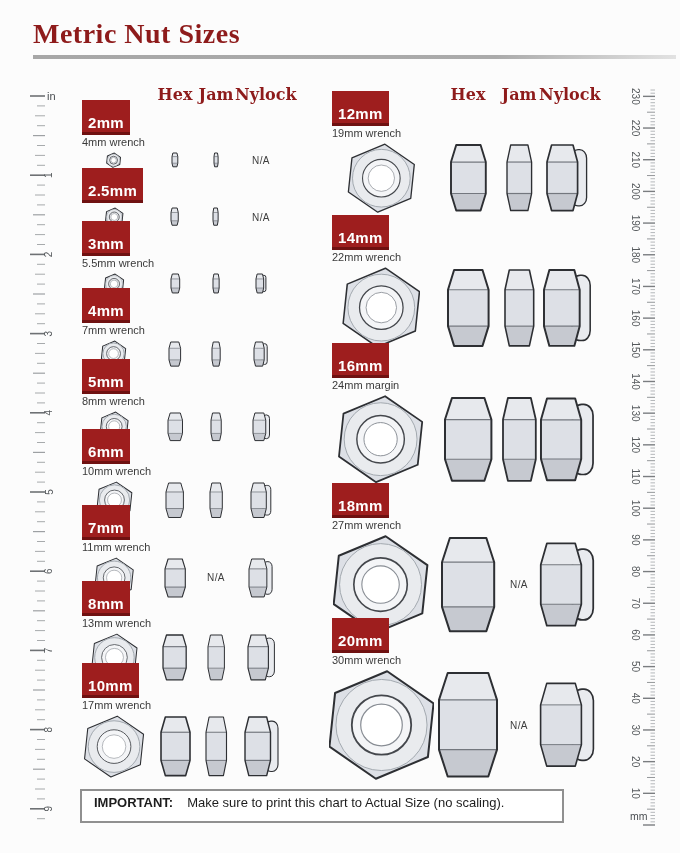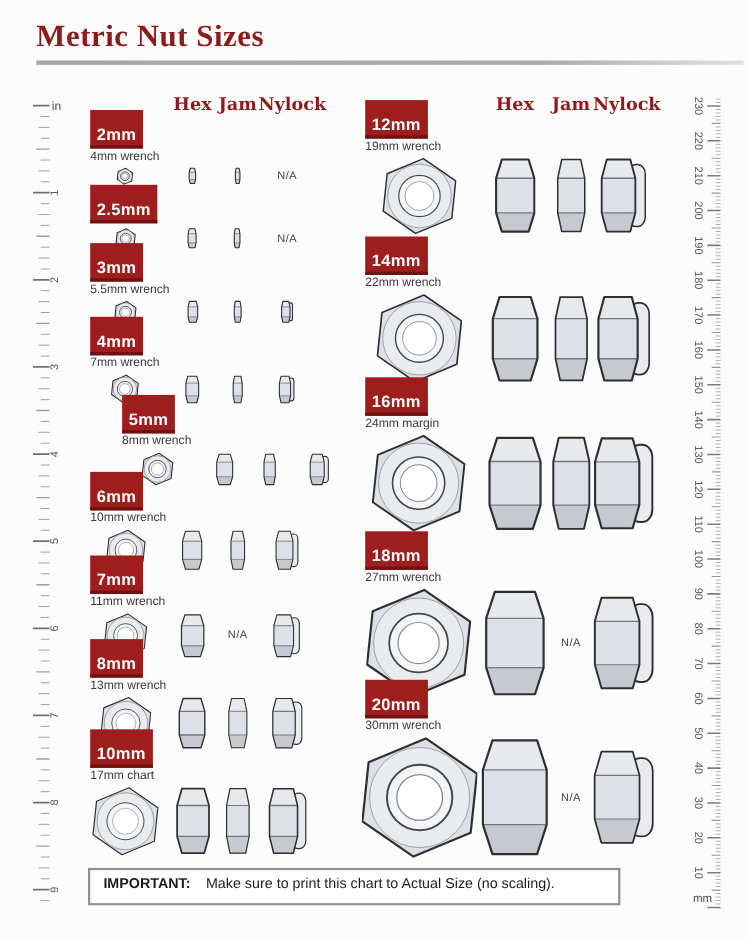--- a/index.html
+++ b/index.html
@@ -227,21 +227,21 @@
                 <polygon points="1.5299999999999998,0 8.67,0 10.2,6.279000000000001 0,6.279000000000001" fill="#e7e9ed"></polygon>
                 <rect x="0" y="6.279000000000001" width="10.2" height="11.592000000000002" fill="#dde0e6"></rect>
                 <polygon points="0,17.871000000000002 10.2,17.871000000000002 8.67,24.150000000000002 1.5299999999999998,24.150000000000002" fill="#c6c9d0"></polygon>
                 <line x1="0" y1="6.279000000000001" x2="10.2" y2="6.279000000000001" stroke="#73777e" stroke-width="0.7"></line>
                 <line x1="0" y1="17.871000000000002" x2="10.2" y2="17.871000000000002" stroke="#73777e" stroke-width="0.7"></line>
                 <polygon points="1.5299999999999998,0 8.67,0 10.2,6.279000000000001 10.2,17.871000000000002 8.67,24.150000000000002 1.5299999999999998,24.150000000000002 0,17.871000000000002 0,6.279000000000001" fill="none" stroke="#2d2f33" stroke-width="1" stroke-linejoin="round"></polygon>
               </g>
             </svg>
           </div>
         </div></div>
-      <div class="row" style="left: 75px; top: 359px; width: 214px; margin-left: 29px;"><div class="badge">5mm</div><div class="wrench">8mm wrench</div><div class="icons">
+      <div class="row" style="left: 75px; top: 359px; width: 214px;"><div class="badge">5mm</div><div class="wrench">8mm wrench</div><div class="icons">
           <div class="cell" style="width: 78px;">
             <svg width="32.4" height="34.8" viewBox="0 0 32.4 34.8">
               <g transform="translate(3,3)">
                 <polygon points="13.2,0 26.4,7.2 26.4,21.6 13.2,28.8 0,21.6 0,7.2" fill="#dde0e6" stroke="#2d2f33" stroke-width="1" stroke-linejoin="round" transform="rotate(6 13.2 14.4)"></polygon>
                 <circle cx="13.2" cy="14.4" r="12.144" fill="#e9ebee" stroke="#9ba1a8" stroke-width="0.9"></circle>
                 <circle cx="13.2" cy="14.4" r="7.919999999999999" fill="#f4f5f7" stroke="#44474c" stroke-width="0.8"></circle>
                 <circle cx="13.2" cy="14.4" r="5.544" fill="#ffffff" stroke="#888d94" stroke-width="0.6"></circle>
               </g>
             </svg>
           </div>
@@ -414,21 +414,21 @@
                 <polygon points="3.0599999999999996,0 17.34,0 20.4,11.661000000000001 0,11.661000000000001" fill="#e7e9ed"></polygon>
                 <rect x="0" y="11.661000000000001" width="20.4" height="21.528" fill="#dde0e6"></rect>
                 <polygon points="0,33.189 20.4,33.189 17.34,44.85 3.0599999999999996,44.85" fill="#c6c9d0"></polygon>
                 <line x1="0" y1="11.661000000000001" x2="20.4" y2="11.661000000000001" stroke="#73777e" stroke-width="1.02"></line>
                 <line x1="0" y1="33.189" x2="20.4" y2="33.189" stroke="#73777e" stroke-width="1.02"></line>
                 <polygon points="3.0599999999999996,0 17.34,0 20.4,11.661000000000001 20.4,33.189 17.34,44.85 3.0599999999999996,44.85 0,33.189 0,11.661000000000001" fill="none" stroke="#2d2f33" stroke-width="1.1219999999999999" stroke-linejoin="round"></polygon>
               </g>
             </svg>
           </div>
         </div></div>
-      <div class="row" style="left: 75px; top: 663px; width: 214px;"><div class="badge">10mm</div><div class="wrench">17mm chart</div><div class="icons">
+      <div class="row" style="left: 75px; top: 663px; width: 214px;"><div class="badge">10mm</div><div class="wrench">17mm wrench</div><div class="icons">
           <div class="cell" style="width: 78px;">
             <svg width="62.099999999999994" height="67.2" viewBox="0 0 62.099999999999994 67.2">
               <g transform="translate(3,3)">
                 <polygon points="28.049999999999997,0 56.099999999999994,15.3 56.099999999999994,45.900000000000006 28.049999999999997,61.2 0,45.900000000000006 0,15.3" fill="#dde0e6" stroke="#2d2f33" stroke-width="1.1" stroke-linejoin="round" transform="rotate(6 28.049999999999997 30.6)"></polygon>
                 <circle cx="28.049999999999997" cy="30.6" r="25.805999999999997" fill="#e9ebee" stroke="#9ba1a8" stroke-width="0.9"></circle>
                 <circle cx="28.049999999999997" cy="30.6" r="16.83" fill="#f4f5f7" stroke="#44474c" stroke-width="0.8999999999999999"></circle>
                 <circle cx="28.049999999999997" cy="30.6" r="11.780999999999999" fill="#ffffff" stroke="#888d94" stroke-width="0.6"></circle>
               </g>
             </svg>
           </div>

